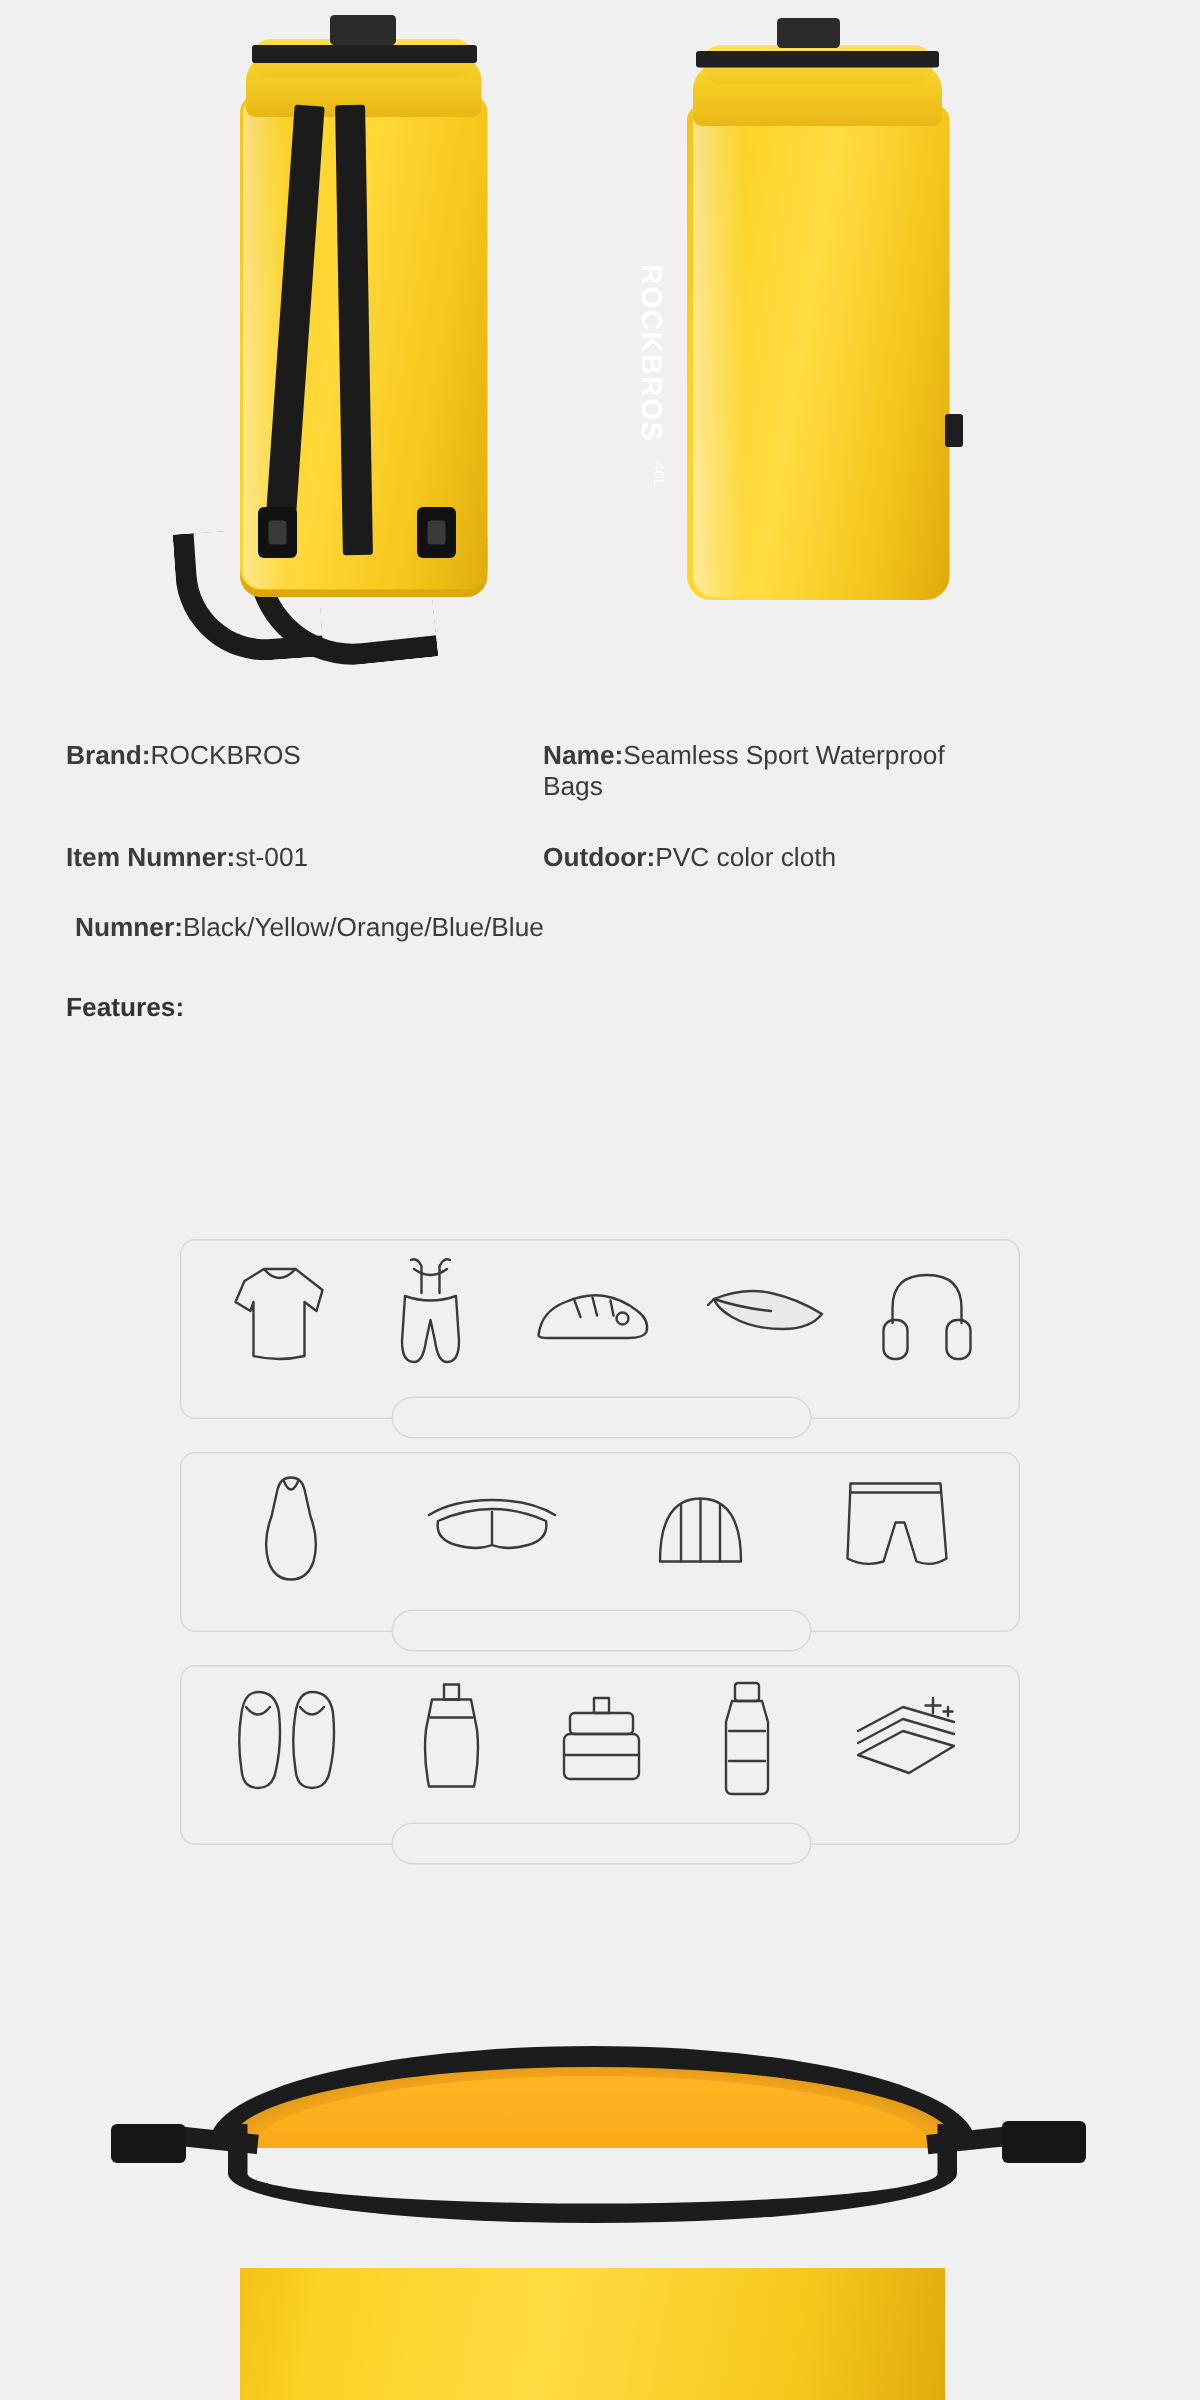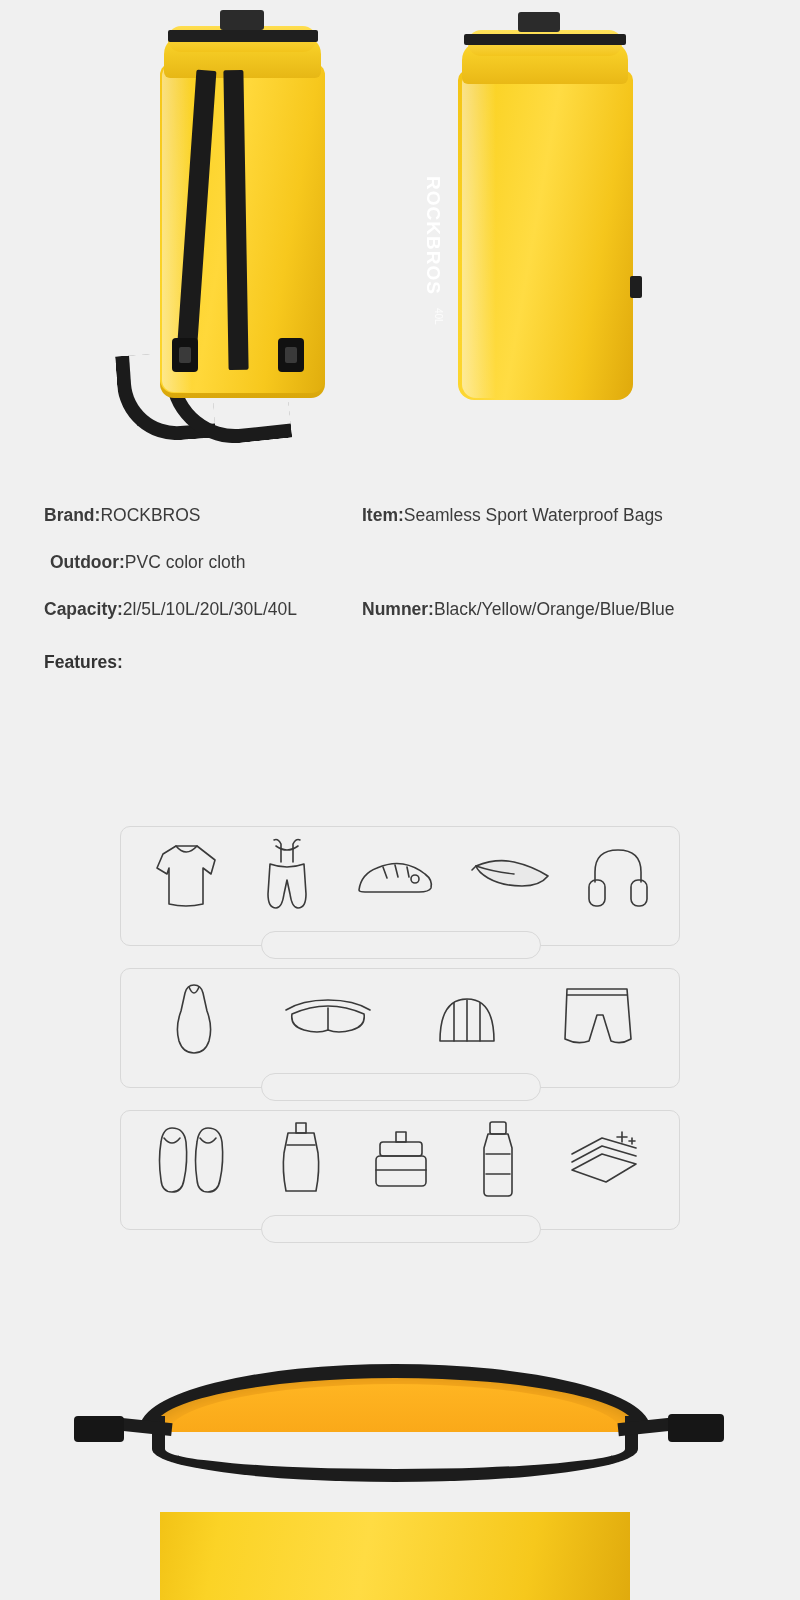--- a/index.html
+++ b/index.html
@@ -110,21 +110,21 @@
     transform: rotate(90deg); transform-origin: left top;
     white-space:nowrap;
   }
   .bag2-sub {
     position:absolute; left:4px; top:300px; width:70px; height:14px;
     color:#ffffff; font-size:10px; opacity:.85;
     transform: rotate(90deg); transform-origin: left top; white-space:nowrap;
   }
 
   
-  .specs { position:absolute; left:0; top:505px; width:712px; }
+  .specs { position:absolute; left:0; top:493px; width:712px; }
   .spec-row { display:flex; padding: 0 44px; margin-bottom: 26px; }
   .spec-col { width: 50%; font-size: 17.5px; color:#3b3b3b; }
   .spec-col.right { padding-left: 6px; }
   .spec-label { font-weight: bold; }
 
   .features { display:flex; padding: 6px 44px 0 44px; text-align: center; }
   .features .spec-label { font-weight:bold; font-size:17.5px; white-space:nowrap; padding-right:7px;}
   .features-text { font-size:17.5px; line-height:1.55; color:#3b3b3b; max-width:600px; }
 
   
@@ -216,34 +216,34 @@
   </div>
 </div>
 
 <div class="specs">
 
   <div class="spec-row">
     <div class="spec-col">
       <span class="spec-label">Brand:</span><span>ROCKBROS</span>
     </div>
     <div class="spec-col right">
-      <span class="spec-label">Item:</span><span>Seamless Sport Waterproof Bags</span>
+      <span class="spec-label">Name:</span><span>Seamless Sport Waterproof Bags</span>
     </div>
   </div>
 
   <div class="spec-row">
+    <div class="spec-col">
+      <span class="spec-label">Item Numner:</span><span>st-001</span>
+    </div>
     <div class="spec-col right">
       <span class="spec-label">Outdoor:</span><span>PVC color cloth</span>
     </div>
   </div>
 
   <div class="spec-row">
-    <div class="spec-col">
-      <span class="spec-label">Capacity:</span><span>2l/5L/10L/20L/30L/40L</span>
-    </div>
     <div class="spec-col right">
       <span class="spec-label">Numner:</span><span>Black/Yellow/Orange/Blue/Blue</span>
     </div>
   </div>
 
   <div class="features">
     <span class="spec-label">Features:</span>
   </div>
 </div>
 

